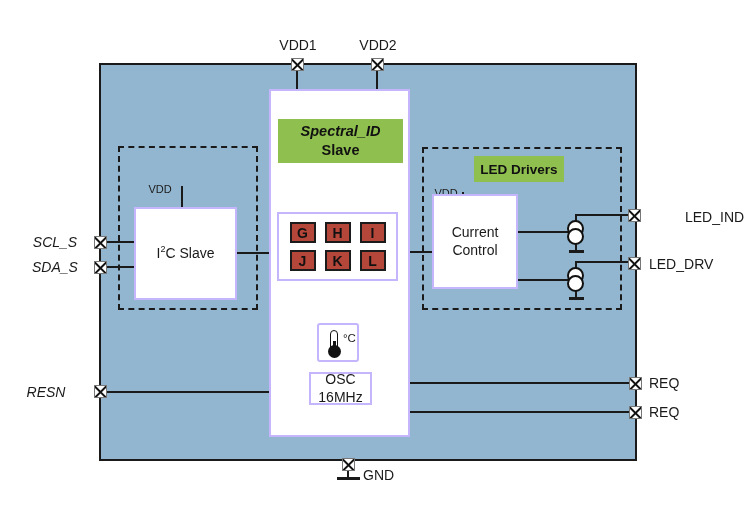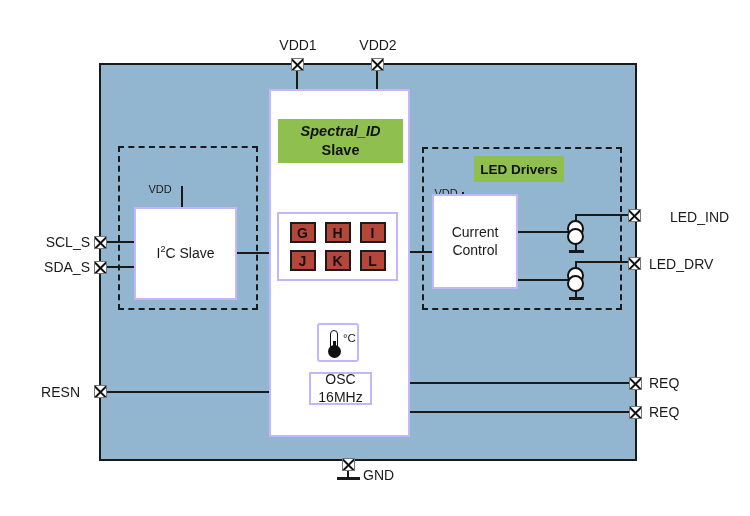--- a/index.html
+++ b/index.html
@@ -25,21 +25,21 @@
   .gndbar{background:#1a1a1a;height:3px;}
   
   .pin{width:13px;height:13px;background:#ffffff;border:1.5px solid #777;
        overflow:hidden;z-index:30;}
   .pin::before,.pin::after{content:"";position:absolute;left:-3px;right:-3px;
        top:calc(50% - 0.75px);height:1.5px;background:#111;}
   .pin::before{transform:rotate(45deg);}
   .pin::after{transform:rotate(-45deg);}
   
   .plabel{font-size:14px;line-height:14px;white-space:nowrap;}
-  .t-right{text-align:right;}
+  .t-right{text-align:center;font-style:italic;}
   .t-center{text-align:center;}
   
   .cs-circle{width:17px;height:17px;border:2px solid #111;border-radius:50%;
        background:#ffffff;z-index:20;}
   
   .cellgrid{display:flex;flex-direction:column;justify-content:center;
        align-items:center;gap:7px;width:100%;height:100%;}
   .cellrow{display:flex;gap:9px;}
   .cell{width:26px;height:21px;background:#B5463A;border:2px solid #1b1b1b;
        box-sizing:border-box;display:flex;align-items:center;justify-content:center;
@@ -160,18 +160,18 @@
   <div class="abs pin" style="left:628px;top:257px;"></div>
   <div class="abs pin" style="left:629px;top:377px;"></div>
   <div class="abs pin" style="left:629px;top:406px;"></div>
 
   <div class="abs plabel t-center" style="left:275px;top:38px;width:46px;">VDD1</div>
   <div class="abs plabel t-center" style="left:355px;top:38px;width:46px;">VDD2</div>
   <div class="abs plabel t-right" style="left:20px;top:235px;width:70px;">SCL_S</div>
   <div class="abs plabel t-right" style="left:20px;top:260px;width:70px;">SDA_S</div>
   <div class="abs plabel t-right" style="left:12px;top:385px;width:68px;">RESN</div>
   <div class="abs plabel" style="left:363px;top:468px;">GND</div>
-  <div class="abs plabel" style="left:670px;top:210px;">LED_IND</div>
+  <div class="abs plabel" style="left:685px;top:210px;">LED_IND</div>
   <div class="abs plabel" style="left:649px;top:257px;">LED_DRV</div>
   <div class="abs plabel" style="left:649px;top:376px;">REQ</div>
   <div class="abs plabel" style="left:649px;top:405px;">REQ</div>
 
 </div>
 
 </body></html>

